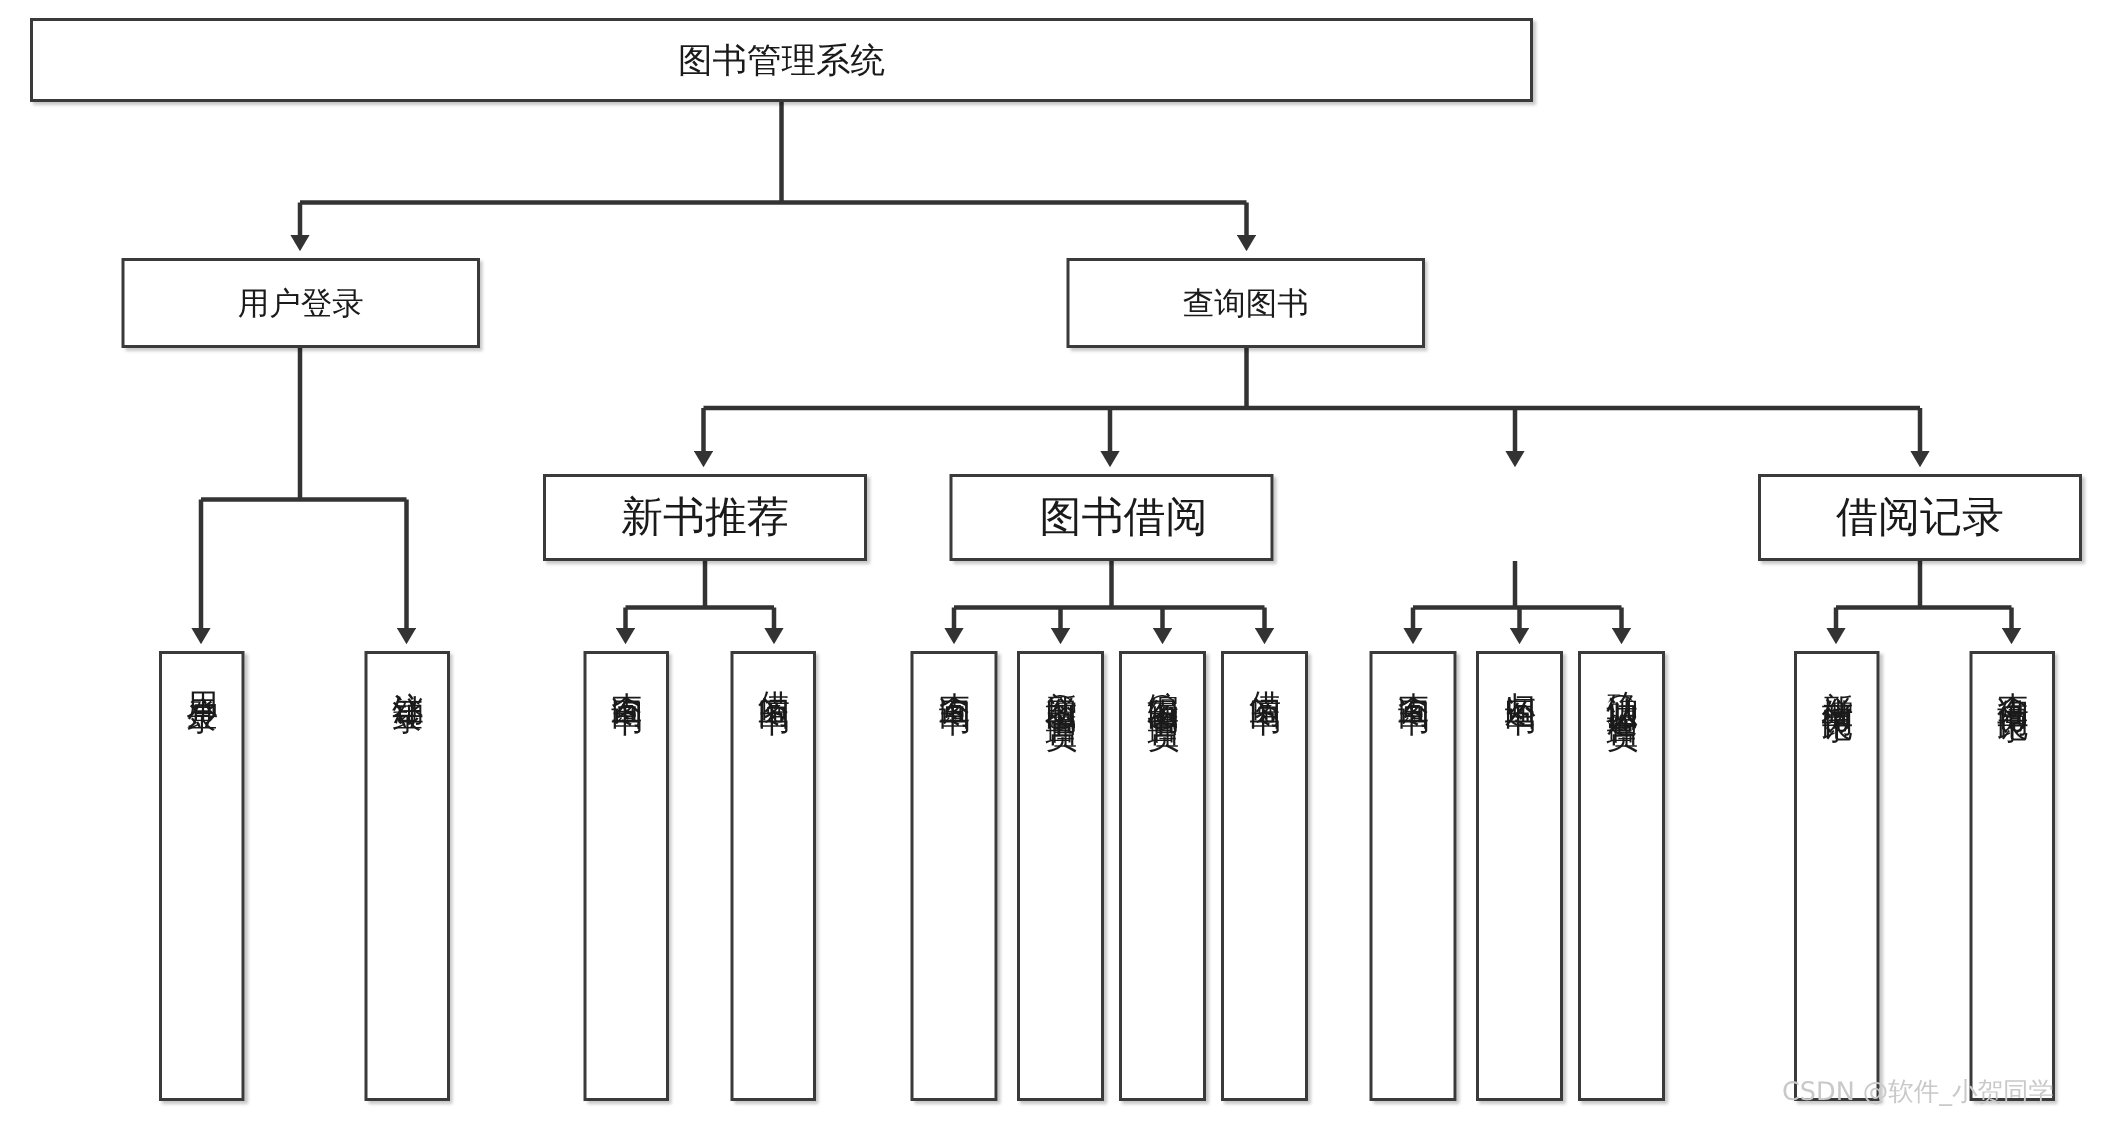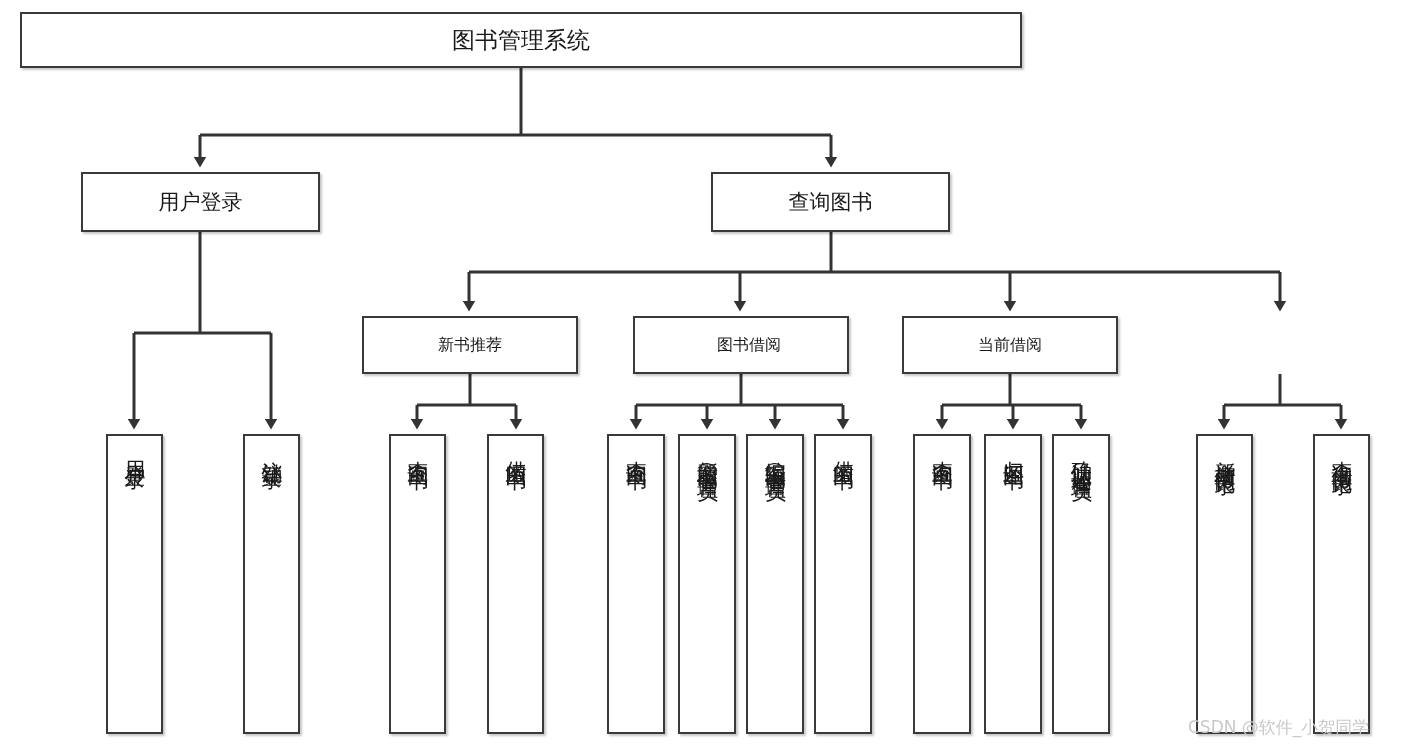--- a/index.html
+++ b/index.html
@@ -35,21 +35,21 @@
     color: #1a1a1a;
     z-index: 2;
   }
   .node.root {
     font-size: 23px;
   }
   .node.lvl1 {
     font-size: 21px;
   }
   .node.lvl2 {
-    font-size: 16px;
+    font-size: 28px;
   }
   .node.leaf {
     font-size: 21px;
     align-items: flex-start;
     justify-content: center;
     padding-top: 8px;
   }
   .vtext {
     writing-mode: vertical-rl;
     text-orientation: upright;
@@ -133,22 +133,22 @@
   <div class="node lvl1" style="left:711px; top:172px; width:239px; height:60px;">
     <span>查询图书</span>
   </div>
 
   <div class="node lvl2" style="left:362px; top:316px; width:216px; height:58px;">
     <span>新书推荐</span>
   </div>
   <div class="node lvl2" style="left:633px; top:316px; width:216px; height:58px;padding-left:16px;">
     <span>图书借阅</span>
   </div>
-  <div class="node lvl2" style="left:902px; top:316px; width:216px; height:58px;">
-    <span>当前借阅</span>
+  <div class="node lvl2" style="left:1172px; top:316px; width:216px; height:58px;">
+    <span>借阅记录</span>
   </div>
 
   <div class="node leaf" style="left:106px; top:434px; width:57px; height:300px;">
     <span class="vtext">用户登录</span>
   </div>
   <div class="node leaf" style="left:243px; top:434px; width:57px; height:300px;">
     <span class="vtext">注销登录</span>
   </div>
 
   <div class="node leaf" style="left:389px; top:434px; width:57px; height:300px;">

